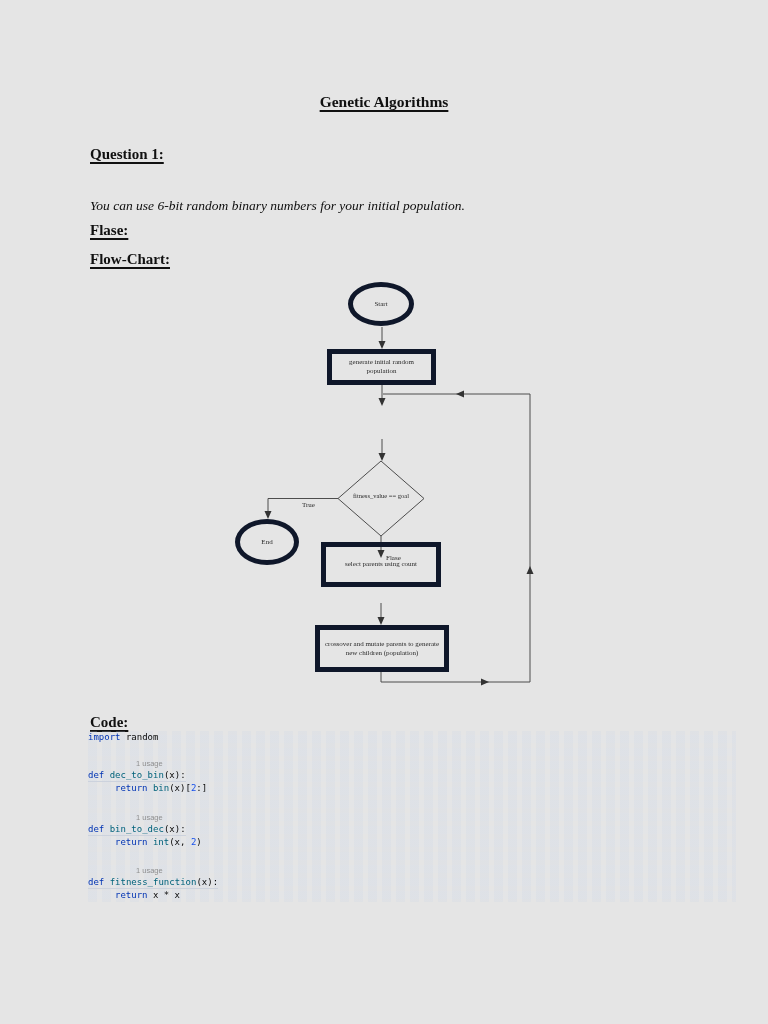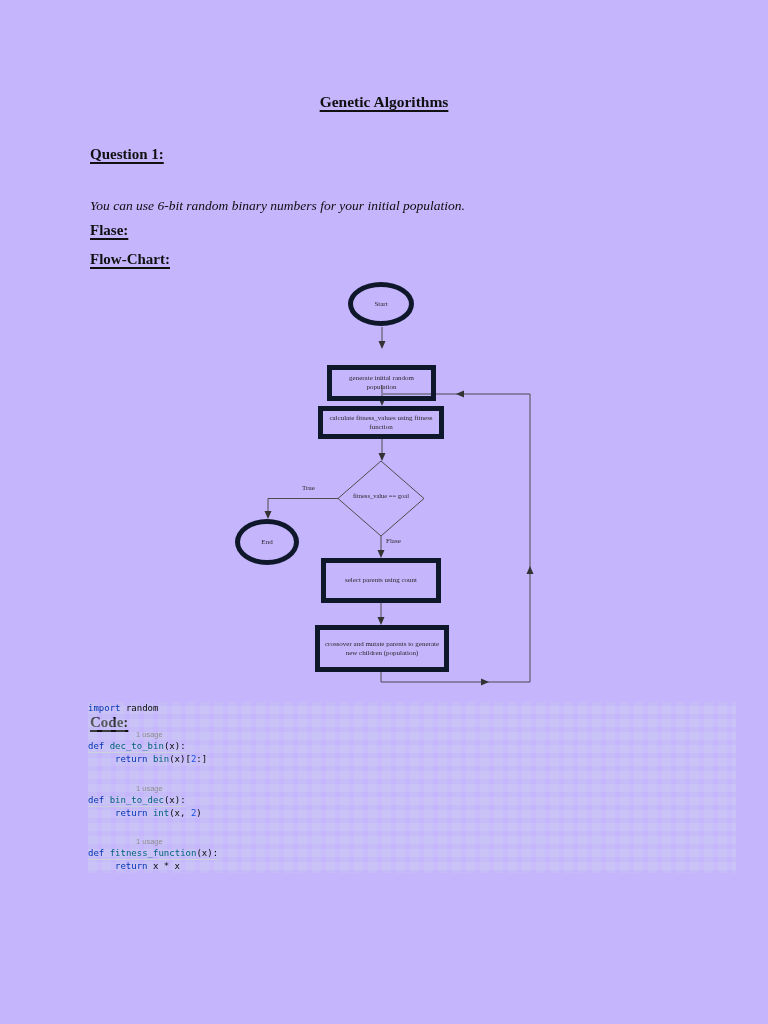--- a/index.html
+++ b/index.html
@@ -1,16 +1,16 @@
 <!DOCTYPE html>
 <html><head>
 <meta charset="utf-8">
 <style>
   html,body{margin:0;padding:0;background:#fff;}
-  .page{position:relative;width:768px;height:1024px;background:#c4b5fd;overflow:hidden;
+  .page{position:relative;width:768px;height:1024px;background:#e5e5e5;overflow:hidden;
         font-family:"Liberation Serif", serif;color:#111;}
 
   
   .title{position:absolute;left:0;top:93px;width:768px;text-align:center;margin:0;
          font-size:15.5px;font-weight:bold;text-decoration:underline;
          text-underline-offset:3px;text-decoration-thickness:1.5px;}
   .hd{position:absolute;left:90px;margin:0;font-size:15px;font-weight:bold;
       text-decoration:underline;text-underline-offset:3px;text-decoration-thickness:1.5px;}
   .hd.q{top:146px;} .hd.a{top:222px;} .hd.f{top:251px;} .hd.c{top:714px;}
 
@@ -22,32 +22,32 @@
   .tk-b{font-weight:bold;}
 
   
   .flow-svg{position:absolute;left:0;top:0;width:768px;height:1024px;pointer-events:none;}
   .node{position:absolute;border:5px solid #0f172a;box-sizing:border-box;
         display:flex;align-items:center;justify-content:center;text-align:center;
         font-size:7px;line-height:1.25;color:#2a2a2a;background:transparent;}
   .oval{border-radius:50%;}
   .n-start{left:348px;top:282px;width:66px;height:44px;}
   .n-end{left:235px;top:519px;width:64px;height:46px;}
-  .n-b1{left:327px;top:365px;width:109px;height:36px;padding:2px 10px;}
+  .n-b1{left:327px;top:349px;width:109px;height:36px;padding:2px 10px;}
   .n-b2{left:318px;top:406px;width:126px;height:33px;padding:1px 3px;}
-  .n-b3{left:321px;top:558px;width:120px;height:45px;padding:10px 6px;}
+  .n-b3{left:321px;top:542px;width:120px;height:45px;padding:10px 6px;}
   .n-b4{left:315px;top:625px;width:134px;height:47px;padding:1px 2px;}
   .diamond-label{position:absolute;left:339px;top:492px;width:84px;text-align:center;
         font-size:6.5px;color:#2a2a2a;}
-  .edge-label{position:absolute;font-size:7px;color:#2a2a2a;}
+  .edge-label{position:absolute;font-size:7px;color:#2a2a2a;margin-top:17px;}
   .el-true{left:302px;top:484px;}
   .el-false{left:386px;top:537px;}
 
   
-  .code{position:absolute;left:88px;top:702px;width:648px;
+  .code{position:absolute;left:88px;top:731px;width:648px;
         font-family:"DejaVu Sans Mono", monospace;font-size:9px;color:#080808;
         background-image:
           repeating-linear-gradient(90deg, rgba(203,213,230,.22) 0 9px, rgba(255,255,255,0) 9px 14px),
           repeating-linear-gradient(0deg, rgba(255,255,255,0) 0 3px, rgba(222,229,240,.18) 3px 11px, rgba(255,255,255,0) 11px 13px);}
   .code-line{height:13px;line-height:13px;white-space:pre;}
   .code-line.underlined{width:max-content;border-bottom:1px solid #ccd2dd;box-sizing:border-box;}
   .code-line.ind{padding-left:27px;}
   .usage{height:10px;line-height:10px;font-family:"Liberation Sans", sans-serif;
          font-size:7.5px;color:#8f8f8f;padding-left:48px;}
   .usage.u1{margin-top:15px;} .usage.u2{margin-top:18px;} .usage.u3{margin-top:17px;}
@@ -86,21 +86,20 @@
       <polygon points="377.5,550 384.5,550 381,558"></polygon>
       <polygon points="377.5,617 384.5,617 381,625"></polygon>
       <polygon points="481,678.5 481,685.5 489,682"></polygon>
       <polygon points="526.5,574 533.5,574 530,566"></polygon>
       <polygon points="464,390.5 464,397.5 456,394"></polygon>
     </g>
   </svg>
 
   <div class="node oval n-start">Start</div>
   <div class="node n-b1">generate initial random population</div>
-  <div class="node n-b2">calculate fitness_values using fitness function</div>
   <div class="diamond-label">fitness_value == goal</div>
   <div class="node oval n-end">End</div>
   <div class="node n-b3">select parents using count</div>
   <div class="node n-b4">crossover and mutate parents to generate new children (population)</div>
   <div class="edge-label el-true">True</div>
   <div class="edge-label el-false">Flase</div>
 
   <h2 class="hd c">Code:</h2>
 
   <div class="code">

